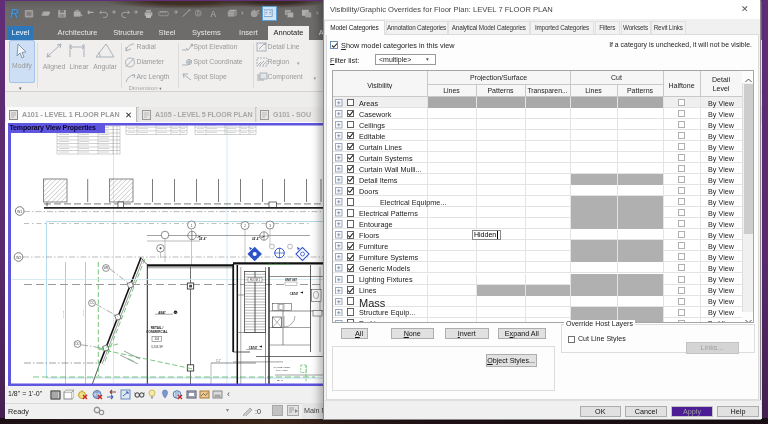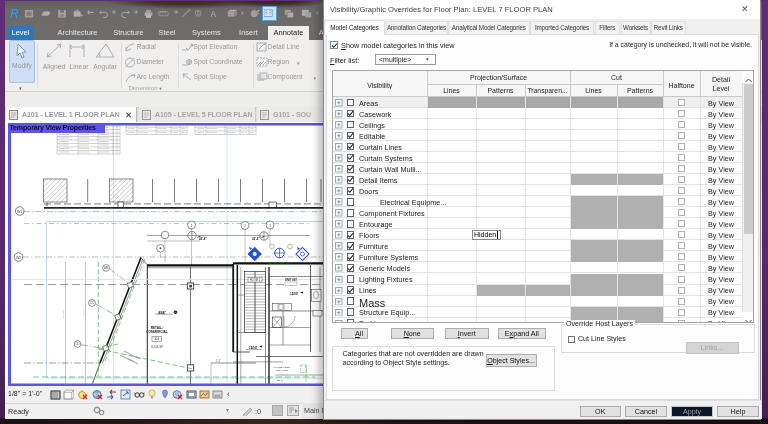--- a/index.html
+++ b/index.html
@@ -775,21 +775,21 @@
 <div class="abs" style="left:237.5px;top:136.8px;width:1px;height:11.03px;background:#e3e3e3;"></div>
 <div class="abs" style="left:284.5px;top:136.8px;width:1px;height:11.03px;background:#e3e3e3;"></div>
 <div class="abs" style="left:330.5px;top:136.8px;width:1px;height:11.03px;background:#e3e3e3;"></div>
 <div class="abs" style="left:367.5px;top:136.8px;width:1px;height:11.03px;background:#e3e3e3;"></div>
 <div class="abs" style="left:409.5px;top:136.8px;width:1px;height:11.03px;background:#e3e3e3;"></div>
 <svg class="abs" style="left:2.5px;top:138.8px;" width="7.5" height="7.5" viewBox="0 0 7.5 7.5">
         <rect x="0.5" y="0.5" width="6.5" height="6.5" fill="#fafafa" stroke="#9aa7c0"></rect>
         <path d="M2 3.75 h3.5 M3.75 2 v3.5" stroke="#7a8aa8" stroke-width="0.8"></path>
       </svg>
 <div class="abs" style="left:14.0px;top:138.6px;width:7.5px;height:7.5px;background:#fff;border:1px solid #606060;"></div>
-<div class="abs" style="left:26.5px;top:138.5px;font-size:7.3px;color:#1a1a1a;white-space:nowrap;">Component Fixtures</div>
+<div class="abs" style="left:26.5px;top:138.5px;font-size:7.3px;color:#1a1a1a;white-space:nowrap;">Electrical Patterns</div>
 <div class="abs" style="left:345.5px;top:138.8px;width:7px;height:7px;background:#fff;border:1px solid #b0b0b0;"></div>
 <div class="abs" style="left:367.5px;top:138.5px;width:42px;font-size:7.2px;color:#1a1a1a;text-align:center;">By View</div>
 <div class="abs" style="left:0;top:147.8px;width:422.5px;height:11.03px;background:#fff;border-bottom:1px solid #e3e3e3;"></div>
 <div class="abs" style="left:237.5px;top:147.8px;width:93px;height:11.03px;background:#b0b0b0;"></div>
 <div class="abs" style="left:94.5px;top:147.8px;width:1px;height:11.03px;background:#e3e3e3;"></div>
 <div class="abs" style="left:143.5px;top:147.8px;width:1px;height:11.03px;background:#e3e3e3;"></div>
 <div class="abs" style="left:192.5px;top:147.8px;width:1px;height:11.03px;background:#e3e3e3;"></div>
 <div class="abs" style="left:237.5px;top:147.8px;width:1px;height:11.03px;background:#e3e3e3;"></div>
 <div class="abs" style="left:284.5px;top:147.8px;width:1px;height:11.03px;background:#e3e3e3;"></div>
 <div class="abs" style="left:330.5px;top:147.8px;width:1px;height:11.03px;background:#e3e3e3;"></div>
@@ -992,20 +992,19 @@
 <div class="abs" style="left:390.5px;top:327.5px;width:43.5px;height:11.5px;background:#e1e1e1;border:1px solid #adadad;color:#111;font-size:7.2px;text-align:center;line-height:10.5px;white-space:nowrap;"><span style="text-decoration:underline;">N</span>one</div>
 <div class="abs" style="left:445px;top:327.5px;width:43.5px;height:11.5px;background:#e1e1e1;border:1px solid #adadad;color:#111;font-size:7.2px;text-align:center;line-height:10.5px;white-space:nowrap;"><span style="text-decoration:underline;">I</span>nvert</div>
 <div class="abs" style="left:498px;top:327.5px;width:47.5px;height:11.5px;background:#e1e1e1;border:1px solid #adadad;color:#111;font-size:7.2px;text-align:center;line-height:10.5px;white-space:nowrap;">Expand All</div>
 <div class="abs" style="left:498px;top:327.5px;width:47.5px;height:11.5px;background:#e1e1e1;border:1px solid #adadad;color:#111;font-size:7.2px;text-align:center;line-height:10.5px;white-space:nowrap;">E<span style="text-decoration:underline;">x</span>pand All</div>
 <div class="abs" style="left:560.5px;top:323.5px;width:194px;height:29.5px;border:1px solid #dcdcdc;"></div>
 <div class="abs" style="left:564px;top:319.5px;background:#fdfdfd;padding:0 2px;font-size:7.1px;color:#222;white-space:nowrap;">Override Host Layers</div>
 <div class="abs" style="left:567.5px;top:335.5px;width:7px;height:7px;background:#fff;border:1px solid #707070;"></div>
 <div class="abs" style="left:578px;top:335px;font-size:7.1px;color:#222;white-space:nowrap;">Cut Line Styles</div>
 <div class="abs" style="left:685.5px;top:342px;width:53px;height:11.5px;background:#d4d4d4;border:1px solid #c2c2c2;color:#9f9f9f;font-size:7.2px;text-align:center;line-height:10.5px;white-space:nowrap;">Links...</div>
 <div class="abs" style="left:332px;top:345.5px;width:222.5px;height:45.5px;border:1px solid #dcdcdc;background:#fdfdfd;"></div>
-<div class="abs" style="left:342.5px;top:350px;width:145px;font-size:7.1px;color:#222;line-height:8.5px;">Categories that are not overridden are drawn according to Object Style settings.</div>
 <div class="abs" style="left:485.5px;top:353.5px;width:51px;height:13px;background:#e1e1e1;border:1px solid #adadad;color:#111;font-size:7.1px;text-align:center;line-height:12px;white-space:nowrap;"><span style="text-decoration:underline;">O</span>bject Styles...</div>
 <div class="abs" style="left:324px;top:399.5px;width:437px;height:1px;background:#dfdfdf;"></div>
 <div class="abs" style="left:324px;top:400.5px;width:437px;height:18.5px;background:#f0f0f0;"></div>
 <div class="abs" style="left:579.5px;top:405.5px;width:41.5px;height:11.5px;background:#e1e1e1;border:1px solid #adadad;color:#111;font-size:7.2px;text-align:center;line-height:10.5px;white-space:nowrap;">OK</div>
 <div class="abs" style="left:625px;top:405.5px;width:42px;height:11.5px;background:#e1e1e1;border:1px solid #adadad;color:#111;font-size:7.2px;text-align:center;line-height:10.5px;white-space:nowrap;">Cancel</div>
-<div class="abs" style="left:671px;top:405.5px;width:42px;height:11.5px;background:#0f172a;border:1px solid #c2c2c2;color:#9f9f9f;font-size:7.2px;text-align:center;line-height:10.5px;white-space:nowrap;">Apply</div>
+<div class="abs" style="left:671px;top:405.5px;width:42px;height:11.5px;background:#4c1d95;border:1px solid #c2c2c2;color:#9f9f9f;font-size:7.2px;text-align:center;line-height:10.5px;white-space:nowrap;">Apply</div>
 <div class="abs" style="left:717px;top:405.5px;width:42px;height:11.5px;background:#e1e1e1;border:1px solid #adadad;color:#111;font-size:7.2px;text-align:center;line-height:10.5px;white-space:nowrap;">Help</div>
 </div>
 </body></html>

